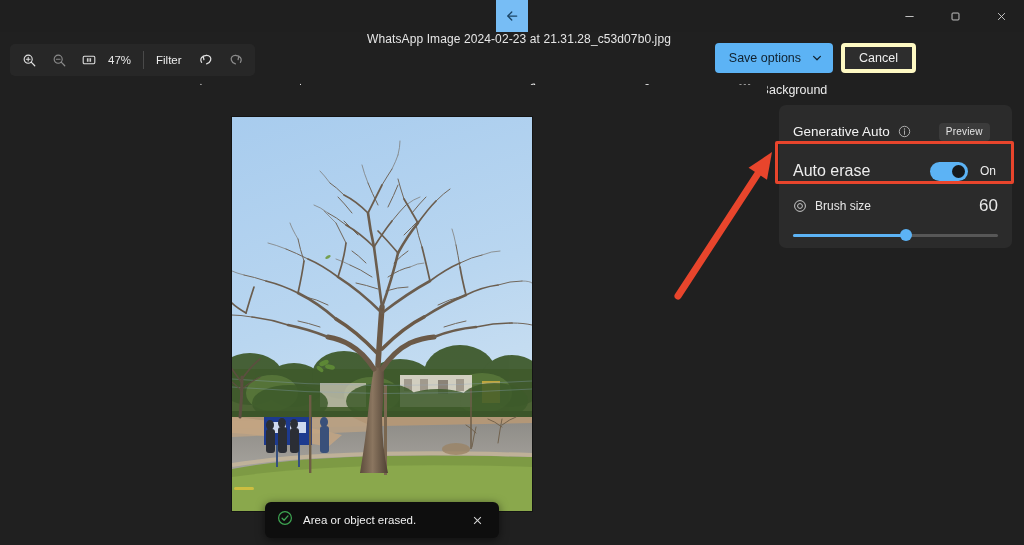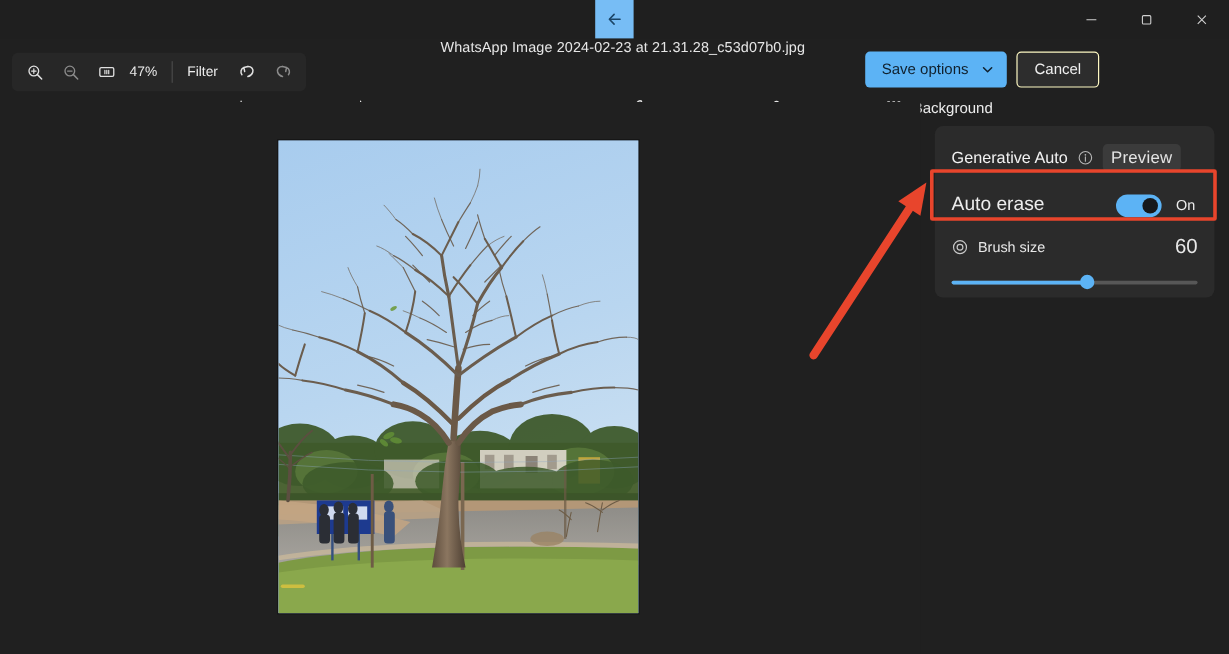--- a/index.html
+++ b/index.html
@@ -73,21 +73,21 @@
 
   .right-actions { position: absolute; right: 12px; top: 11px; display: flex; align-items: center; gap: 8px; }
   .save-opts {
     display: flex; align-items: center; height: 30px; background: #5cb3f5;
     border-radius: 4px; color: #10212e; font-size: 12.5px; cursor: pointer;
     padding: 0 4px 0 14px; gap: 4px;
   }
   .save-chev { display: flex; align-items: center; justify-content: center; width: 24px; height: 28px; }
   .cancel-btn {
     display: flex; align-items: center; justify-content: center; height: 30px; min-width: 68px;
-    background: #2d2d2d; border: 1px solid #fef9c3; border-radius: 4px;
+    background: #2d2d2d; border: 4px solid #fef9c3; border-radius: 4px;
     color: #efefef; font-size: 12.5px; cursor: pointer; padding: 0 14px;
   }
 
   
   .canvas-area {
     position: absolute; left: 0; top: 85px; width: 767px; height: 460px;
     background: #202020; overflow: hidden;
   }
   .photo {
     position: absolute; left: 232px; top: 32px; width: 300px; height: 394px;
@@ -112,22 +112,22 @@
   .side-panel {
     position: absolute; left: 779px; top: 105px; width: 233px; height: 143px;
     background: #2b2b2b; border-radius: 7px;
   }
   .panel-head {
     display: flex; align-items: center; gap: 8px; padding: 15px 14px 0 14px; height: 38px;
   }
   .panel-title { font-size: 13.5px; color: #f2f2f2; }
   .info-ico { display: flex; align-items: center; color: #b6b6b6; cursor: pointer; }
   .preview-badge {
-    background: #3b3b3b; color: #e4e4e4; font-size: 14px; border-radius: 4px;
-    padding: 3px 7px 4px; letter-spacing: .2px;
+    background: #3b3b3b; color: #e4e4e4; font-size: 10px; border-radius: 4px;
+    padding: 3px 7px 4px; letter-spacing: .2px; margin-left: 20px;
   }
   .panel-row {
     display: flex; align-items: center; height: 40px; padding: 0 14px; margin-top: 8px;
   }
   .row-label { font-size: 16px; color: #ededed; flex: 1; }
   .toggle {
     position: relative; width: 38px; height: 19px; border-radius: 10px; background: #5cb3f5;
     cursor: pointer; flex: 0 0 38px;
   }
   .toggle-knob {
@@ -533,20 +533,34 @@
         </g>
 
         <g fill="#6f9b3f" opacity="0.9">
           <ellipse cx="96" cy="140" rx="3" ry="1.5" transform="rotate(-30 96 140)"></ellipse>
         </g>
 
         <rect x="2" y="370" width="20" height="3" rx="1.5" fill="#d8c23e" opacity="0.85"></rect>
       </svg>
     </div>
 
+    <div class="toast">
+      <span>
+        <svg width="16" height="16" viewBox="0 0 16 16">
+          <circle cx="8" cy="8" r="6.4" fill="none" stroke="#3ea652" stroke-width="1.2"></circle>
+          <path d="M5.1 8.2 L7.1 10.2 L11 5.9" fill="none" stroke="#3ea652" stroke-width="1.3" stroke-linecap="round" stroke-linejoin="round"></path>
+        </svg>
+      </span>
+      <span class="toast-msg">Area or object erased.</span>
+      <span class="toast-close">
+        <svg width="11" height="11" viewBox="0 0 12 12">
+          <path d="M2.3 2.3 L9.7 9.7 M9.7 2.3 L2.3 9.7" stroke="currentColor" stroke-width="1.1" fill="none"></path>
+        </svg>
+      </span>
+    </div>
   </div>
 
   <div class="side-panel">
     <div class="panel-head">
       <span class="panel-title">Generative Auto</span>
       <span class="info-ico">
         <svg width="13" height="13" viewBox="0 0 14 14">
           <circle cx="7" cy="7" r="5.6" fill="none" stroke="currentColor" stroke-width="1"></circle>
           <circle cx="7" cy="4.3" r="0.75" fill="currentColor"></circle>
           <path d="M7 6.2 V10.1" stroke="currentColor" stroke-width="1" stroke-linecap="round"></path>

